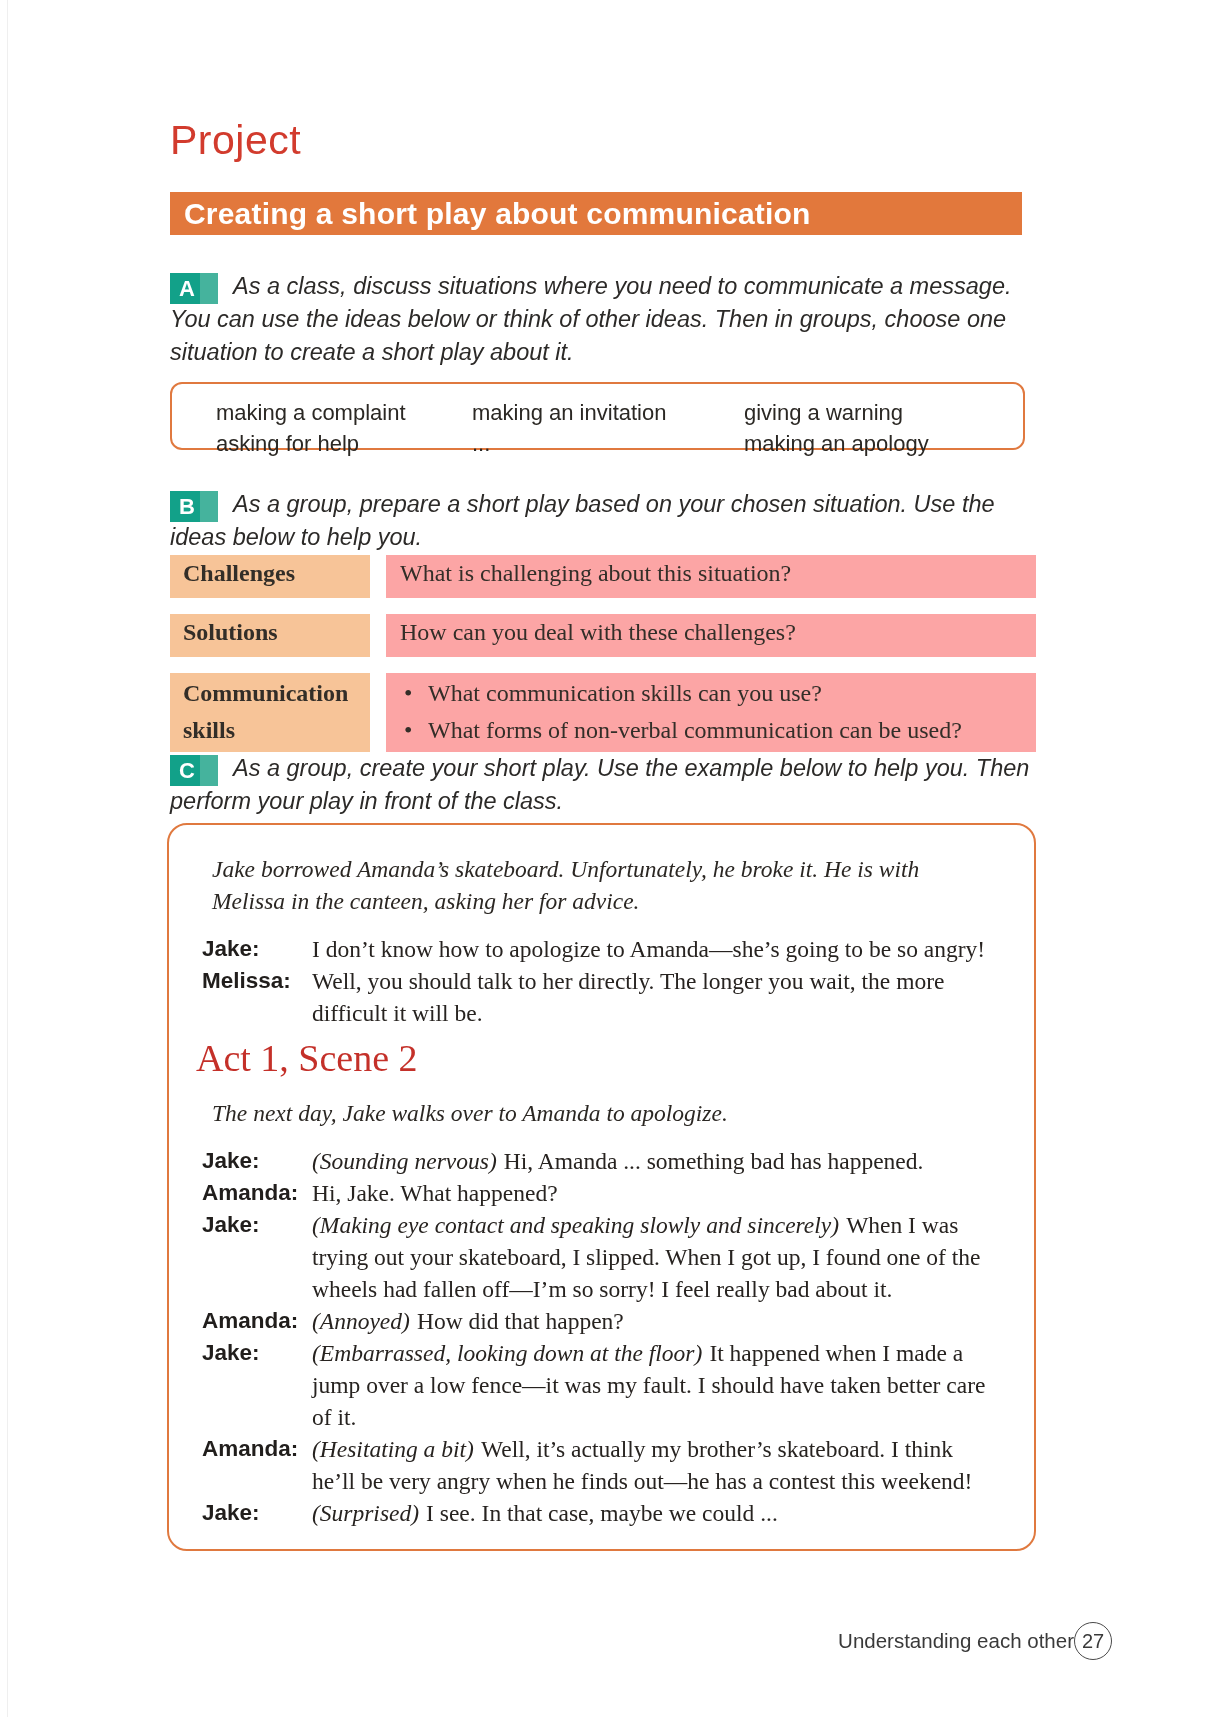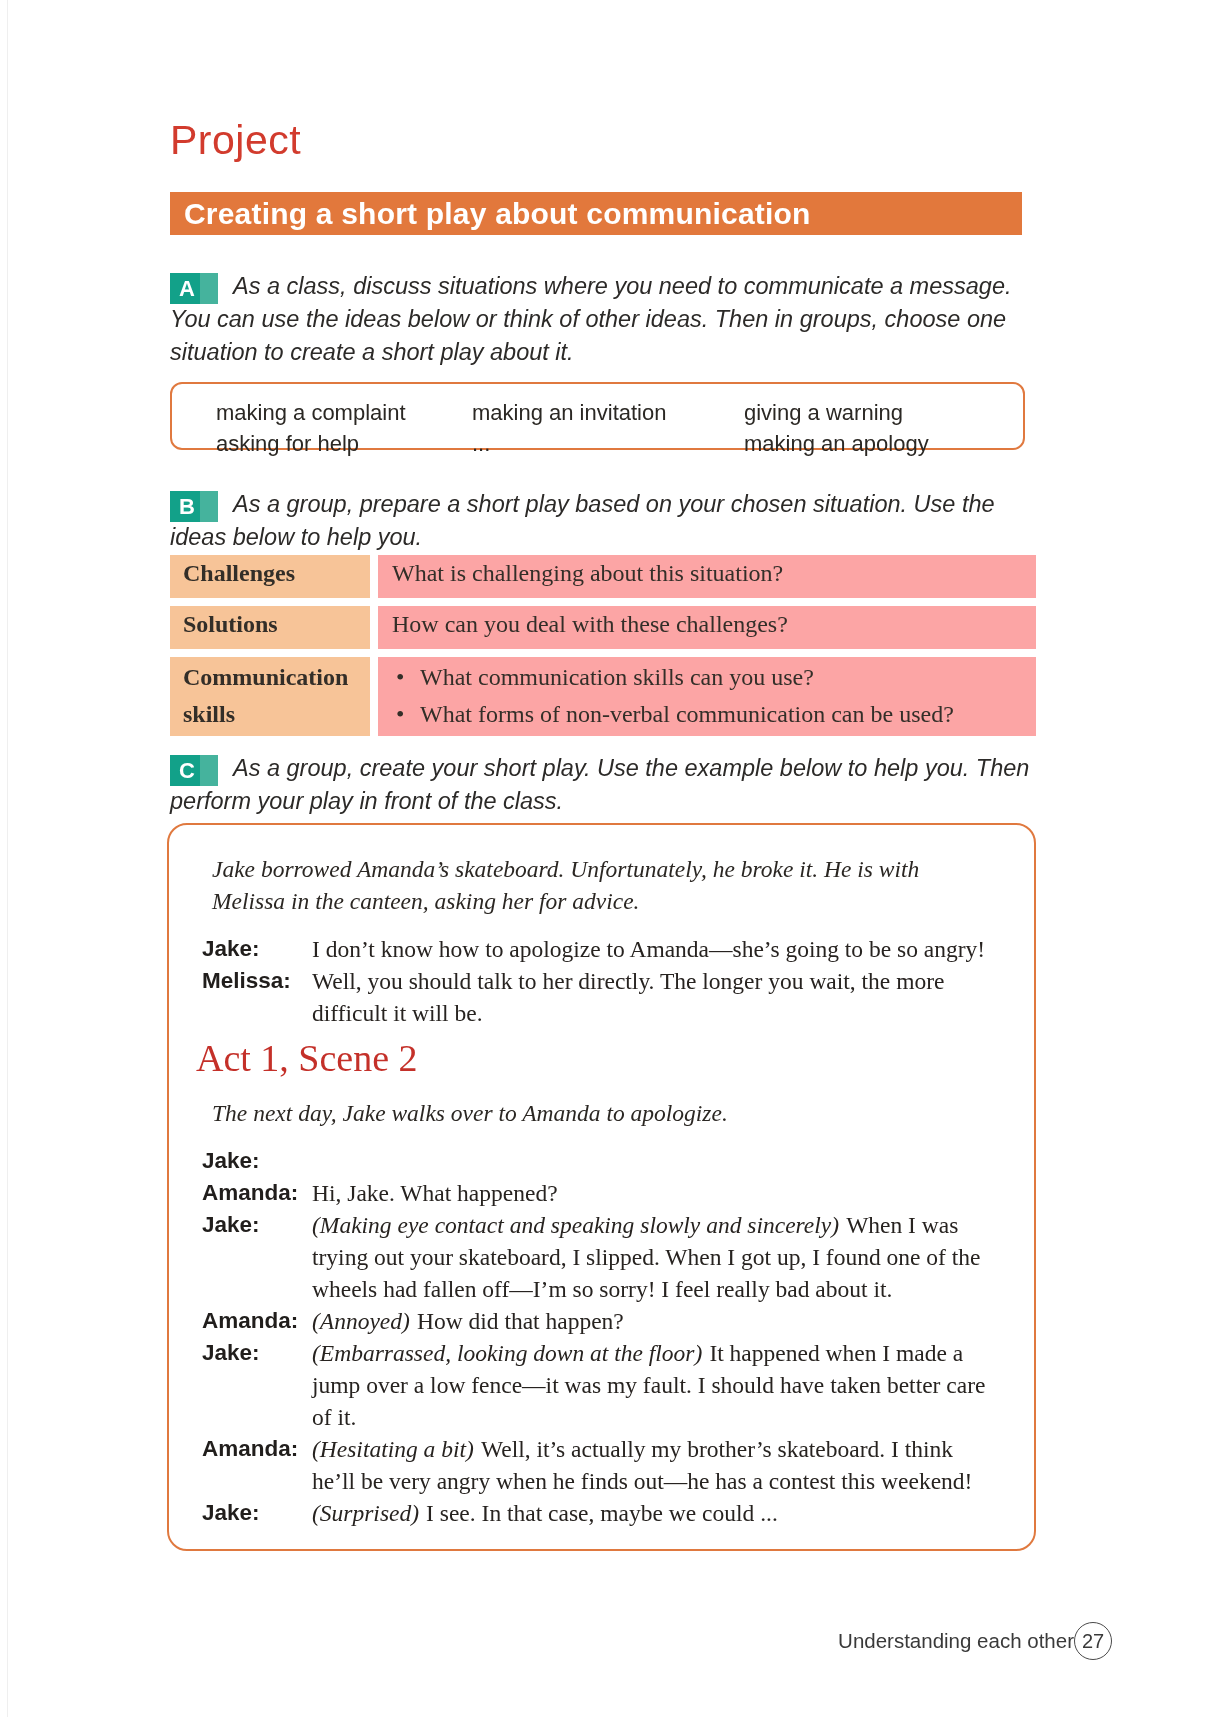--- a/index.html
+++ b/index.html
@@ -51,21 +51,21 @@
     border:2px solid #e0793f;border-radius:12px;box-sizing:border-box;
     display:grid;grid-template-columns:256px 272px auto;
     padding:13px 0 0 44px;
   }
   .ideas-box ul{margin:0;padding:0;list-style:none;}
   .ideas-box li{font-size:22px;line-height:31px;color:#2b2824;}
 
   
   .prep-table{
     position:absolute;left:170px;top:555px;width:866px;
-    display:grid;grid-template-columns:200px 1fr;gap:8px;
+    display:grid;grid-template-columns:200px 1fr;gap:16px;
     font-family:"Liberation Serif",serif;font-size:24px;color:#332e28;
   }
   .prep-table .label{
     background:#f7c498;font-weight:bold;
     padding:4px 8px 5px 13px;line-height:28px;
   }
   .prep-table .cell{
     background:#fca5a5;
     padding:4px 10px 11px 14px;line-height:28px;
   }
@@ -178,20 +178,21 @@
         <p class="line"><em class="dir"></em><span>Well, you should talk to her directly. The longer you wait, the more difficult it will be.</span></p>
       </div>
     </div>
 
     <h2 class="scene-heading">Act 1, Scene 2</h2>
     <p class="synopsis">The next day, Jake walks over to Amanda to apologize.</p>
 
     <div class="dialogue">
       <div class="d-row">
         <span class="speaker">Jake:</span>
+        <p class="line"><em class="dir">(Sounding nervous)</em><span>Hi, Amanda ... something bad has happened.</span></p>
       </div>
       <div class="d-row">
         <span class="speaker">Amanda:</span>
         <p class="line"><em class="dir"></em><span>Hi, Jake. What happened?</span></p>
       </div>
       <div class="d-row">
         <span class="speaker">Jake:</span>
         <p class="line"><em class="dir">(Making eye contact and speaking slowly and sincerely)</em><span>When I was trying out your skateboard, I slipped. When I got up, I found one of the wheels had fallen off—I’m so sorry! I feel really bad about it.</span></p>
       </div>
       <div class="d-row">

